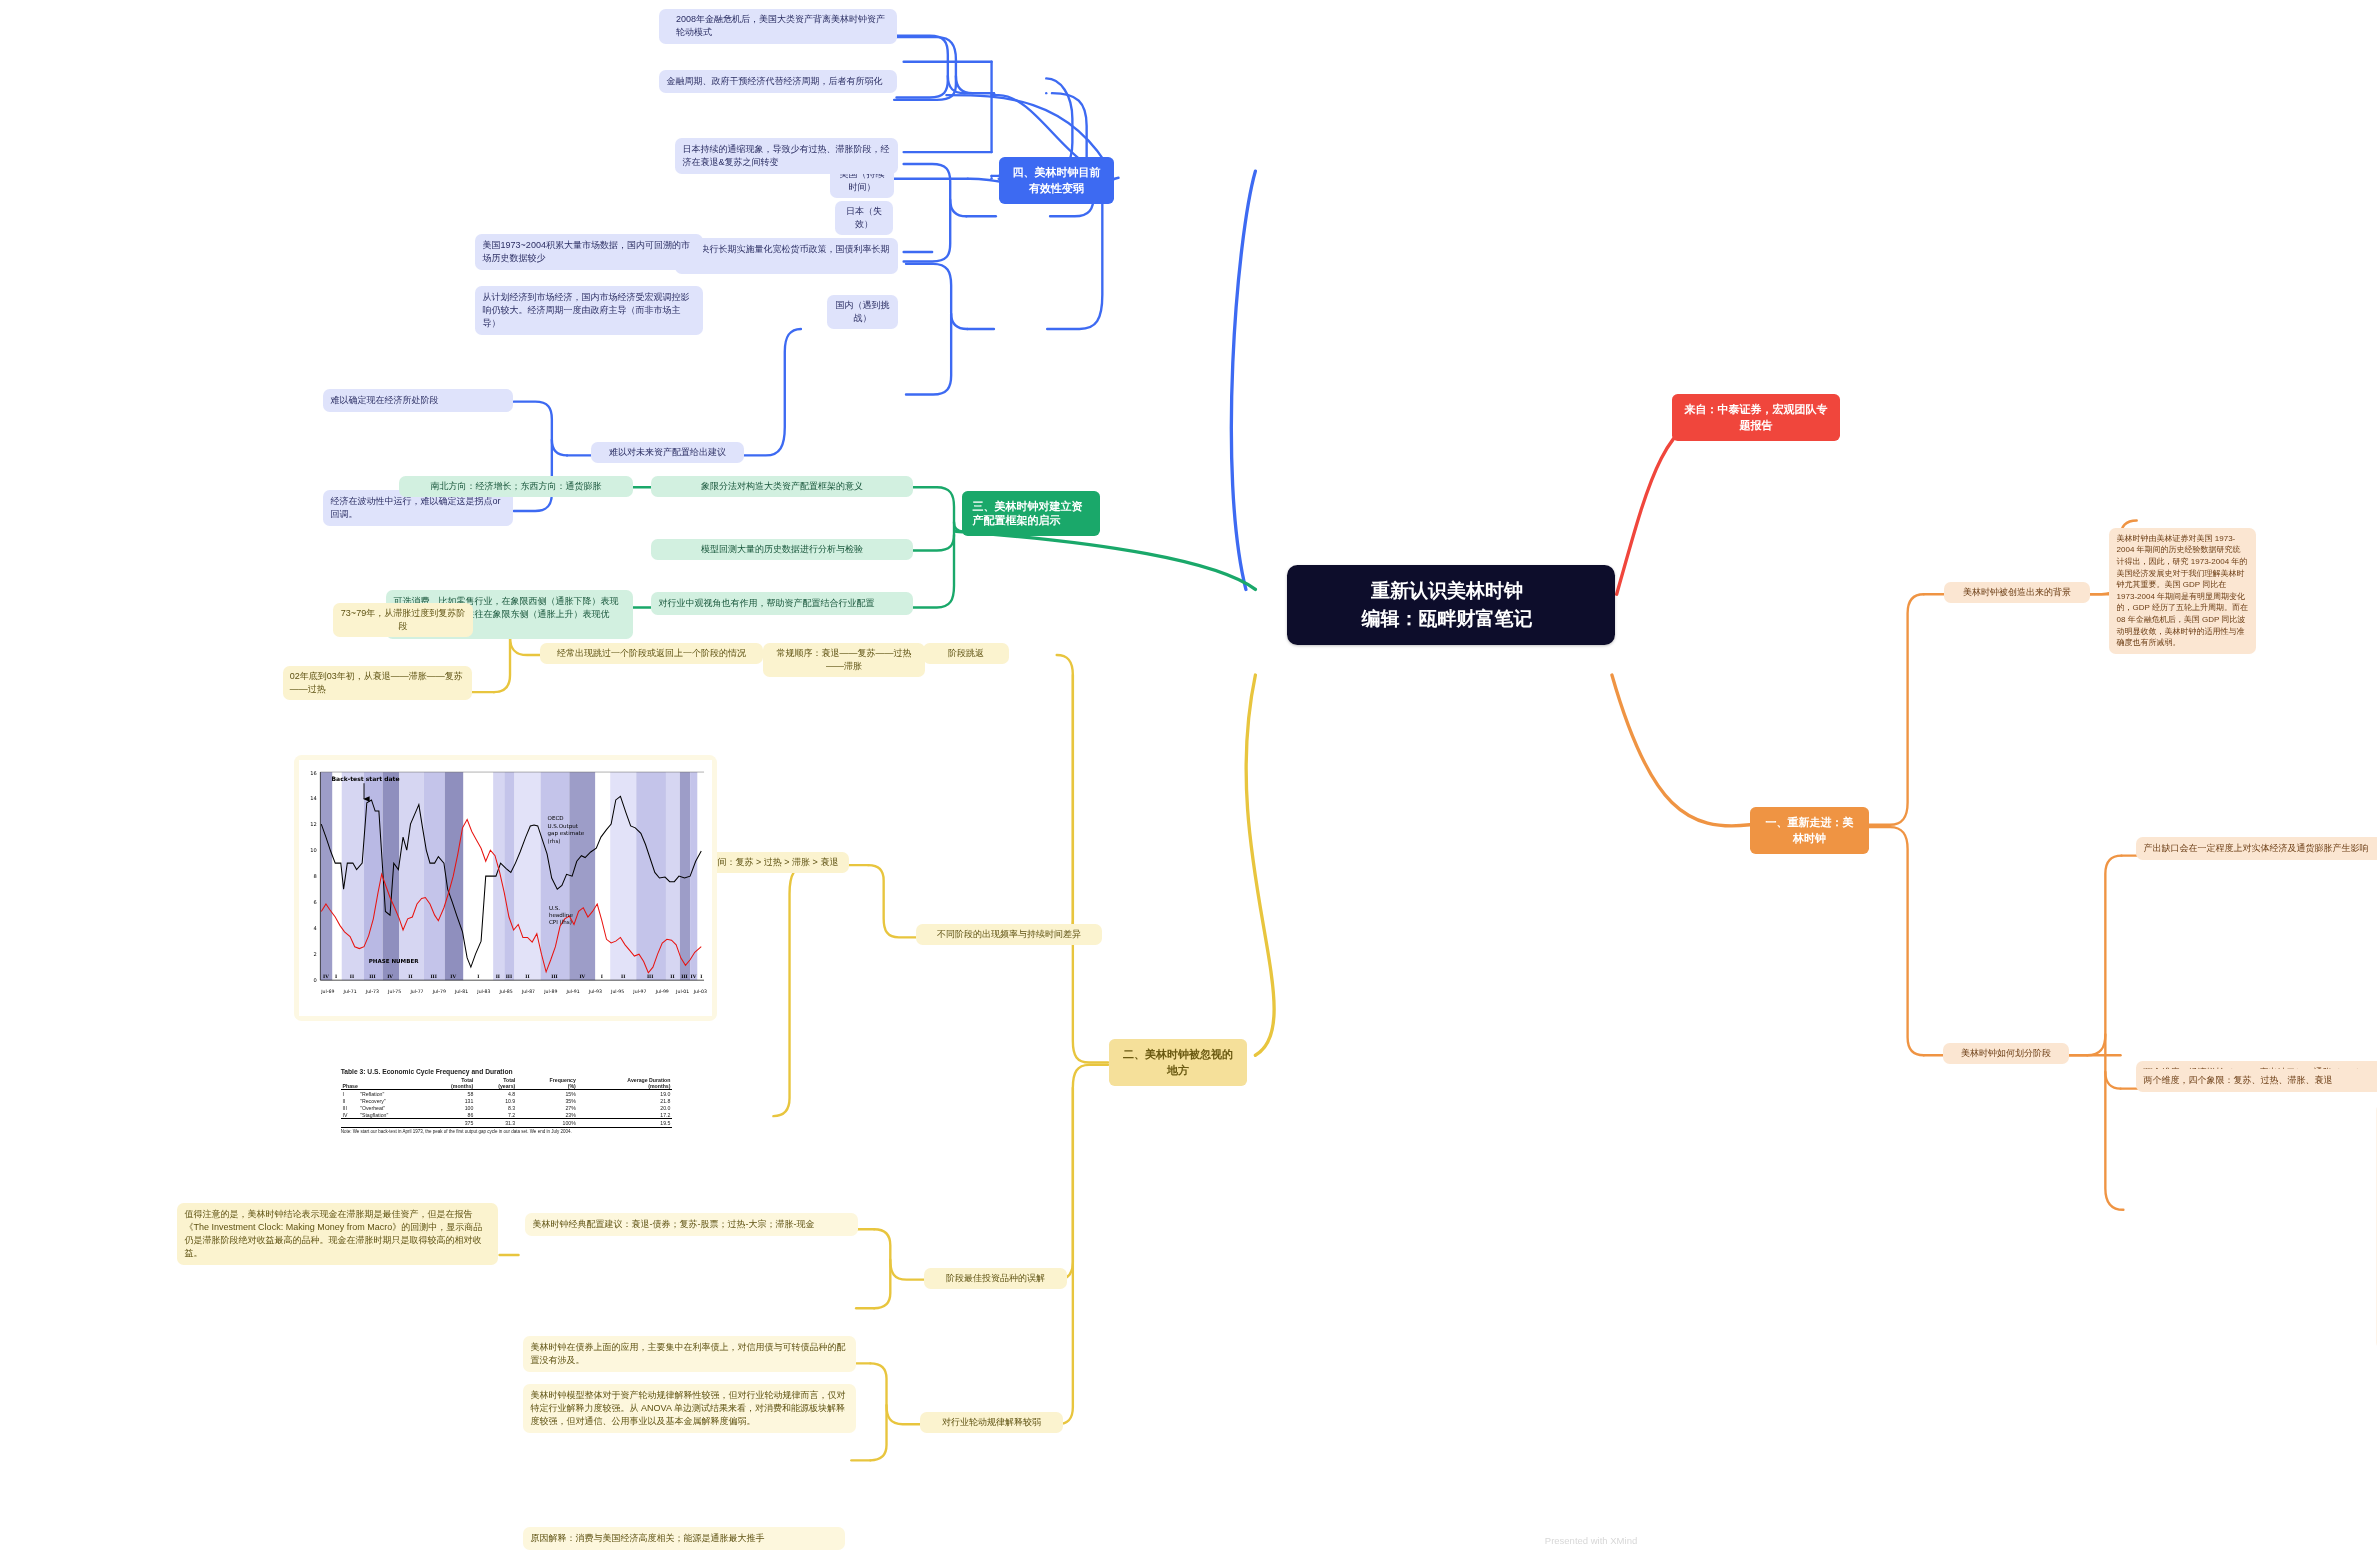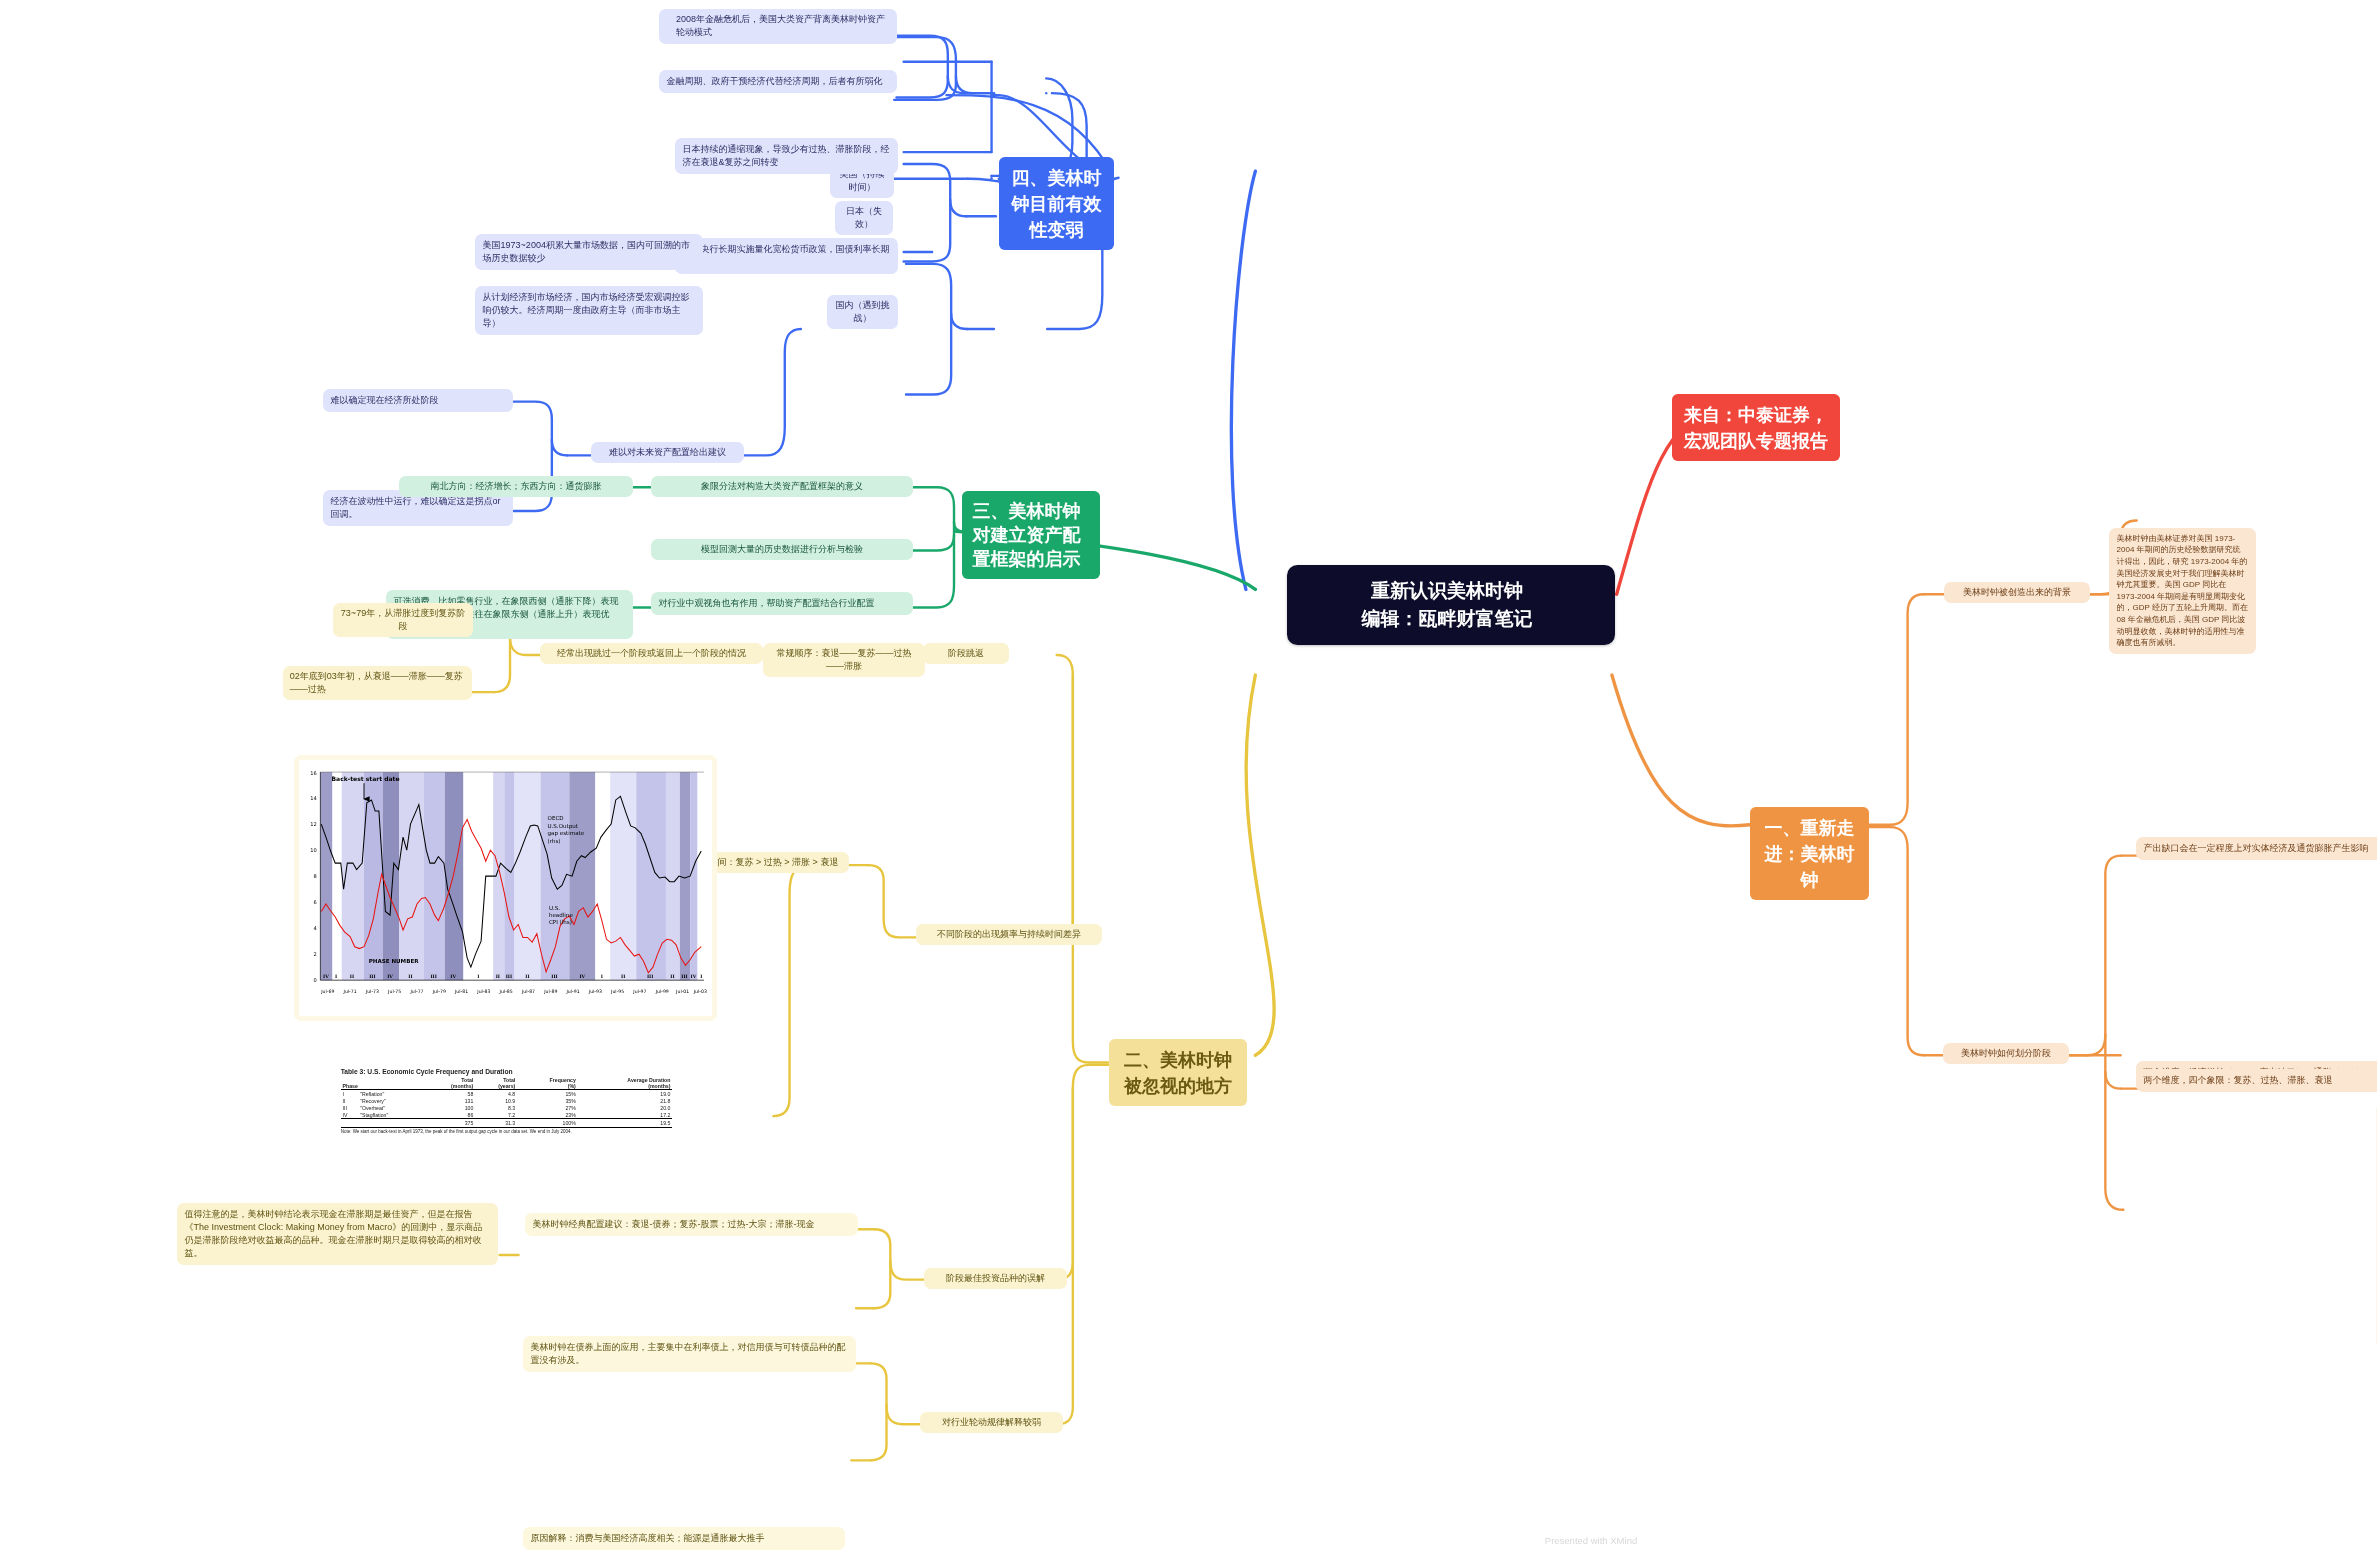--- a/index.html
+++ b/index.html
@@ -25,21 +25,21 @@
   .root {
     background:#0d0d2b; color:#fff;
     border-radius:10.5px;
     font-size:19px; font-weight:700;
     padding:12.4px 16px; text-align:center;
     line-height:1.45;
     box-shadow:0 1px 2.9px rgba(0,0,0,.25);
   }
 
   
-  .trunk { font-size:18px; font-weight:700; color:#fff; border-radius:5.7px; padding:7.6px 10.5px; }
+  .trunk { font-size:11px; font-weight:700; color:#fff; border-radius:5.7px; padding:7.6px 10.5px; }
   .trunk.blue   { background:#3d6af2; }
   .trunk.green  { background:#1aa86a; }
   .trunk.yellow { background:#f5e09a; color:#6b5a12; }
   .trunk.orange { background:#ef9443; color:#fff; }
   .trunk.red    { background:#f0463c; color:#fff; }
 
   
   .b  { background:#dfe3fb; color:#2b2e63; font-size:9px; }
   .g  { background:#d2f0e0; color:#17553a; font-size:9px; }
   .y  { background:#fbf3cf; color:#5e5212; font-size:9px; }
@@ -258,20 +258,21 @@
 
 <div class="node y tight" style="left:916px;top:924px;width:186px;text-align:center;">不同阶段的出现频率与持续时间差异</div>
 <div class="node y tight" style="left:680px;top:852px;width:169px;text-align:center;">持续时间：复苏 &gt; 过热 &gt; 滞胀 &gt; 衰退</div>
 
 <div class="node y tight" style="left:924px;top:1268px;width:143px;text-align:center;">阶段最佳投资品种的误解</div>
 <div class="node y2" style="left:525px;top:1213px;width:333px;">美林时钟经典配置建议：衰退-债券；复苏-股票；过热-大宗；滞胀-现金</div>
 <div class="node y" style="left:177px;top:1203px;width:321px;">值得注意的是，美林时钟结论表示现金在滞胀期是最佳资产，但是在报告《The Investment Clock: Making Money from Macro》的回测中，显示商品仍是滞胀阶段绝对收益最高的品种。现金在滞胀时期只是取得较高的相对收益。</div>
 
 <div class="node y tight" style="left:920px;top:1412px;width:143px;text-align:center;">对行业轮动规律解释较弱</div>
 <div class="node y2" style="left:523px;top:1336px;width:333px;">美林时钟在债券上面的应用，主要集中在利率债上，对信用债与可转债品种的配置没有涉及。</div>
+<div class="node y2" style="left:523px;top:1384px;width:333px;">美林时钟模型整体对于资产轮动规律解释性较强，但对行业轮动规律而言，仅对特定行业解释力度较强。从 ANOVA 单边测试结果来看，对消费和能源板块解释度较强，但对通信、公用事业以及基本金属解释度偏弱。</div>
 <div class="node y2" style="left:523px;top:1479px;width:322px;margin-top:48px;">原因解释：消费与美国经济高度相关；能源是通胀最大推手</div>
 
 <div class="node trunk orange" style="left:1750px;top:807px;width:119px;text-align:center;">一、重新走进：美林时钟</div>
 
 <div class="node o tight" style="left:1944px;top:582px;width:146px;text-align:center;">美林时钟被创造出来的背景</div>
 <div class="node o" style="left:2109px;top:528px;width:147px;font-size:8px;">美林时钟由美林证券对美国 1973-2004 年期间的历史经验数据研究统计得出，因此，研究 1973-2004 年的美国经济发展史对于我们理解美林时钟尤其重要。美国 GDP 同比在 1973-2004 年期间是有明显周期变化的，GDP 经历了五轮上升周期。而在 08 年金融危机后，美国 GDP 同比波动明显收敛，美林时钟的适用性与准确度也有所减弱。</div>
 
 <div class="node o tight" style="left:1943px;top:1043px;width:126px;text-align:center;">美林时钟如何划分阶段</div>
 
 <div class="node o" style="left:2136px;top:1061px;width:247px;">两个维度：经济增长（OECD产出缺口）、通胀（CPI）</div>

